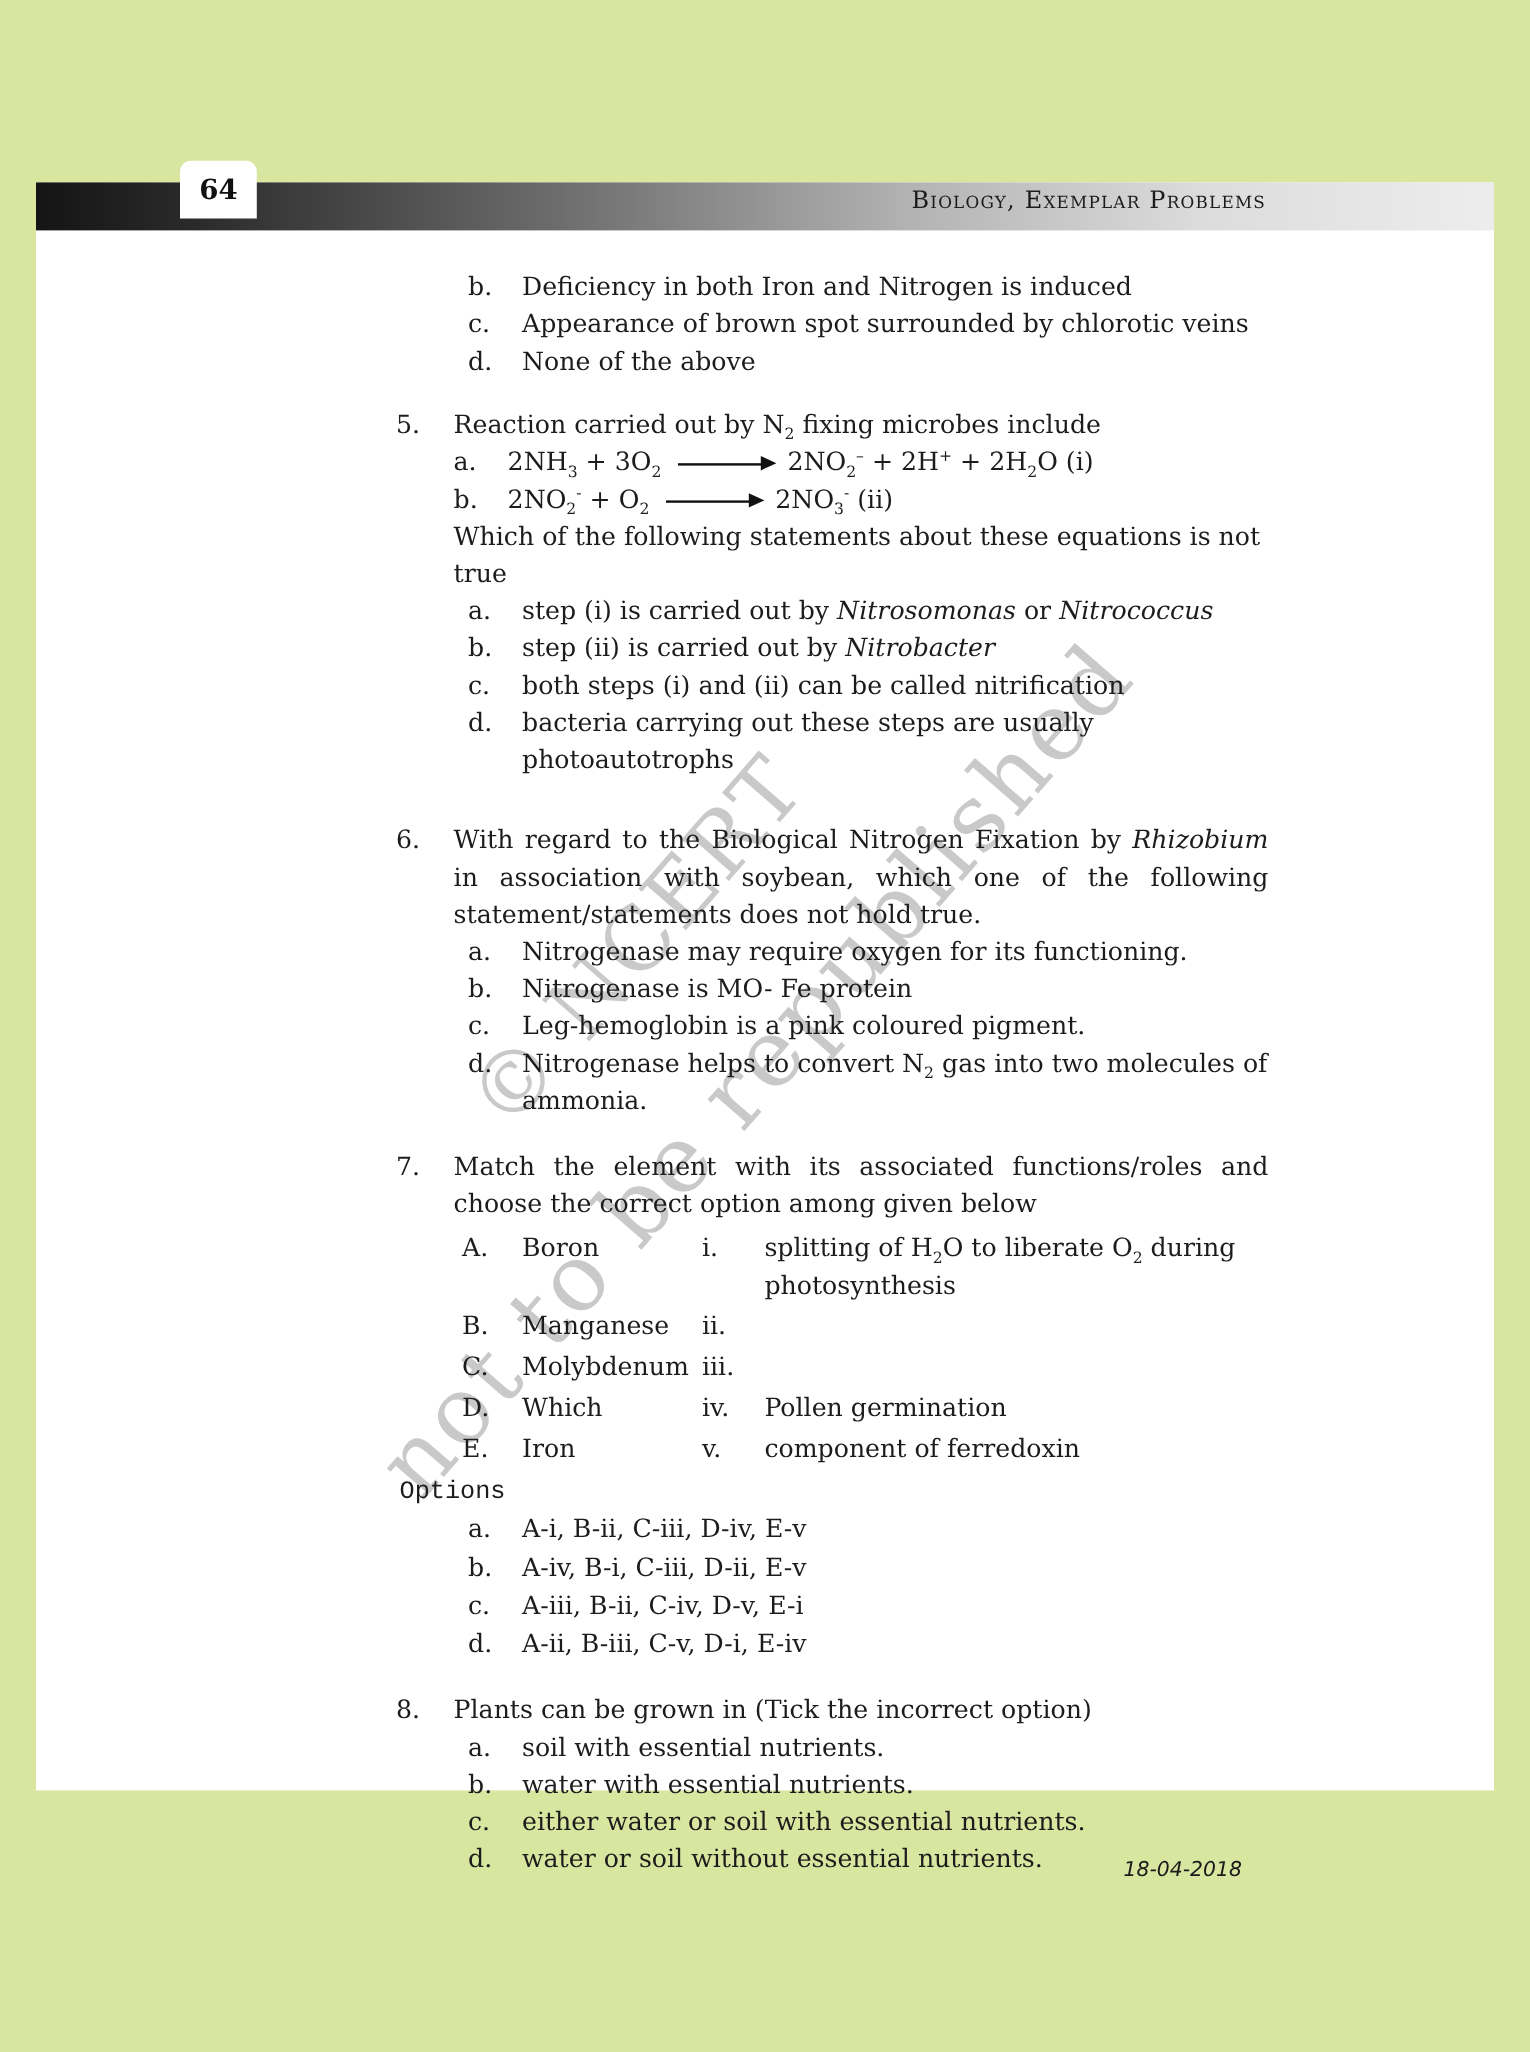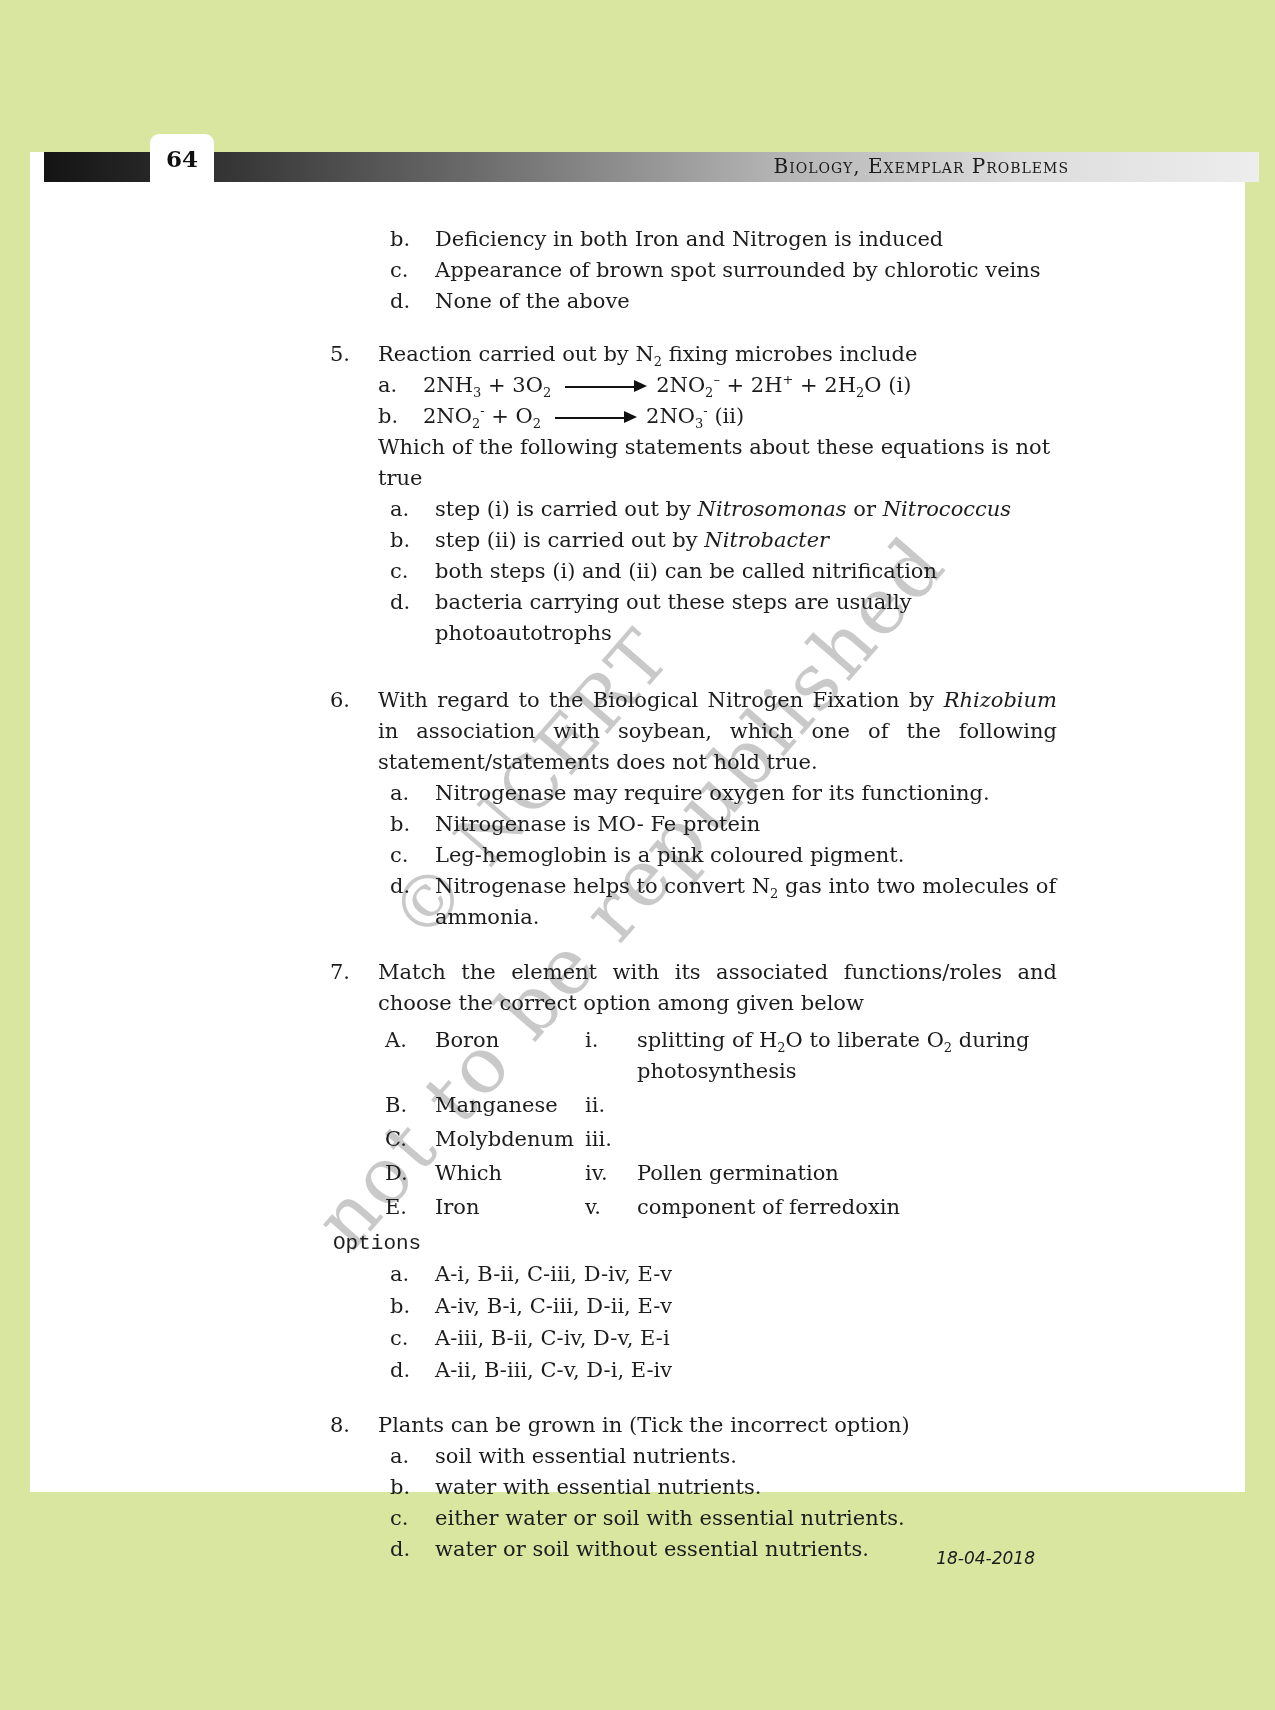--- a/index.html
+++ b/index.html
@@ -9,21 +9,21 @@
     font-family:"DejaVu Serif","Liberation Serif",serif;
     color:#1c1c1c;
   }
   .page { position:relative; width:1275px; height:1710px; background:#d8e6a0; overflow:hidden; }
   .sheet {
     position:absolute; left:30px; top:152px; width:1215px; height:1340px;
     background:#ffffff;
   }
   
   .header-band {
-    position:absolute; left:14px; top:0; width:100%; height:30px; z-index:2;
+    position:absolute; left:0; top:0; width:100%; height:40px; z-index:2;
     background:linear-gradient(90deg,#141414 0%,#2d2d2d 12%,#6a6a6a 35%,#b3b3b3 60%,#dcdcdc 80%,#ededed 100%);
   }
   .running-title {
     position:absolute; right:190px; top:2px;
     font-variant:small-caps; font-size:20px; letter-spacing:1px; color:#1b1b1b;
   }
   .pagenum-box {
     position:absolute; left:100px; top:-18px; width:64px; height:48px; z-index:3;
     background:#ffffff; border-radius:9px 9px 0 0;
     display:flex; align-items:center; justify-content:center;

